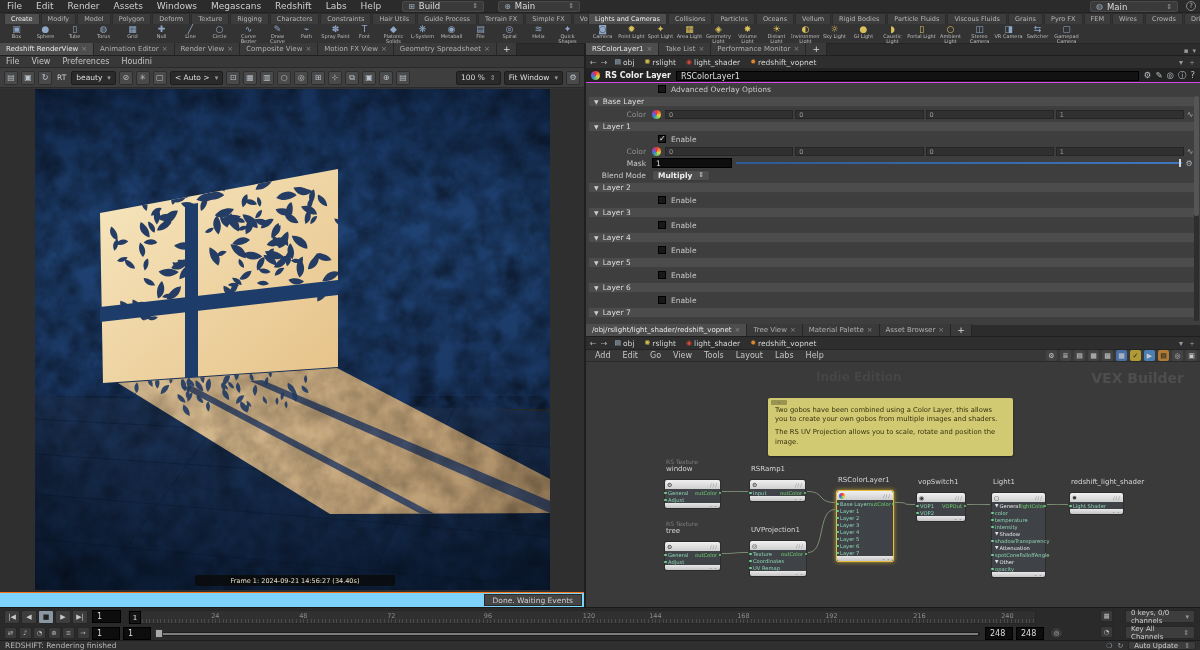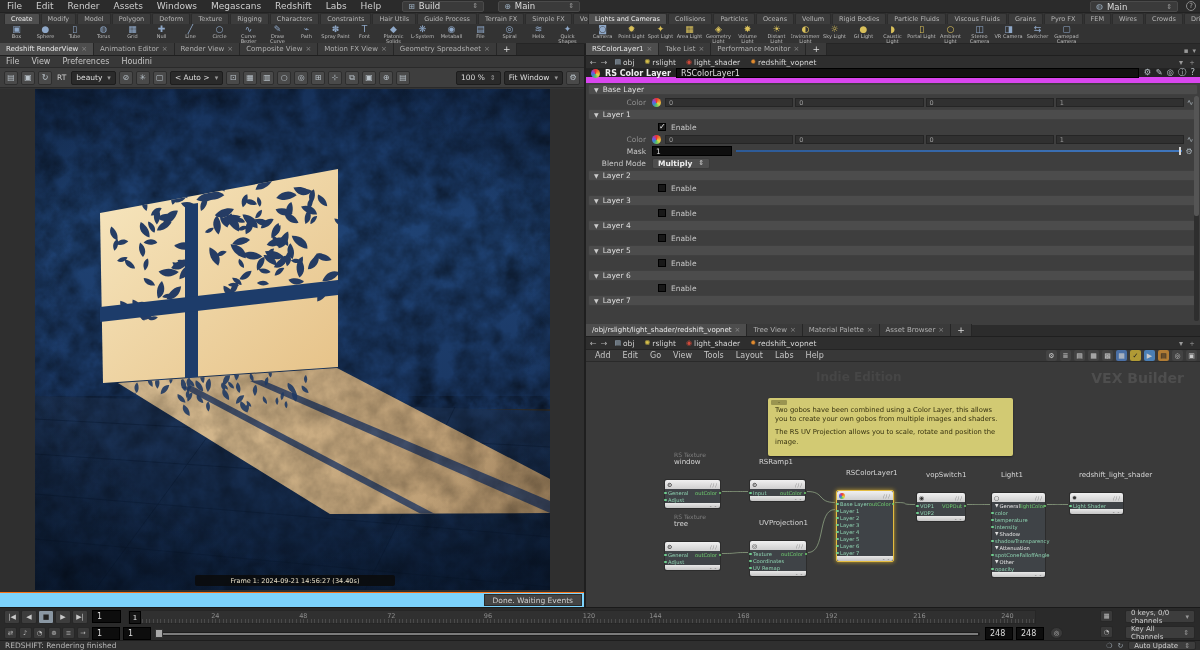--- a/index.html
+++ b/index.html
@@ -63,21 +63,21 @@
   
   #vdivider { position:absolute; left:584px; top:44px; width:2px; height:563px; background:#1f1f1f; }
 
   
   #parampane { position:absolute; left:586px; top:56px; width:614px; height:269px; background:#3e3e3e; overflow:hidden; }
   .crumbbar { height:13px; background:#2e2e2e; display:flex; align-items:center; gap:4px; padding:0 4px; border-bottom:1px solid #242424; }
   .crumb-arrow { color:#b0b0b0; font-size:8px; }
   .crumb-item { display:flex; align-items:center; gap:2px; font-size:7.5px; color:#d5d5d5; padding:0 3px; }
   .crumb-ico { font-size:7px; }
   .crumb-right { margin-left:auto; display:flex; gap:5px; color:#999; font-size:8px; align-items:center; }
-  #param-header { height:14px; background:#232323; display:flex; align-items:center; gap:5px; padding:0 5px; border-bottom:6px solid #d946ef; }
+  #param-header { height:14px; background:#232323; display:flex; align-items:center; gap:5px; padding:0 5px; border-bottom:1px solid #d946ef; }
   .cwheel { width:9px; height:9px; border-radius:50%; background:conic-gradient(#e33,#ee8a2e,#e8d54a,#5fc45f,#3a7fd5,#8a4ad5,#e33); flex:0 0 auto; }
   #param-type { font-size:8px; font-weight:bold; color:#eee; white-space:nowrap; }
   #param-name { flex:1; height:10px; background:#121212; border:1px solid #000; color:#ddd; font-size:8px; padding:0 4px; line-height:9px; }
   .ph-icons { display:flex; gap:4px; color:#b8c0c6; font-size:8.5px; }
   #param-body { position:relative; }
   .prow { display:flex; align-items:center; height:12px; padding:1px 4px; }
   .plab { width:62px; text-align:right; font-size:7.5px; color:#c9c9c9; padding-right:6px; flex:0 0 auto; }
   .plab.dim { color:#8e8e8e; }
   .pcheck { width:8px; height:8px; background:#181818; border:1px solid #000; margin-right:5px; flex:0 0 auto; position:relative; }
   .pcheck.on::after { content:"✓"; position:absolute; left:0px; top:-2px; color:#eee; font-size:8px; }
@@ -107,21 +107,21 @@
   .nt-ico.c1 { background:#4a6fa5; } .nt-ico.c2 { background:#b09a35; color:#222; } .nt-ico.c3 { background:#4a7fb5; } .nt-ico.c4 { background:#b07c35; color:#222; }
   #netcanvas { position:absolute; left:0; top:25px; width:614px; height:245px; background:#3a3a3a; overflow:hidden; }
   #wm-center { position:absolute; left:230px; top:8px; font-size:12px; color:#464646; font-weight:bold; }
   #wm-right { position:absolute; right:16px; top:8px; font-size:14px; color:#4e4e4e; font-weight:bold; }
   #sticky { position:absolute; left:182px; top:36px; width:245px; height:58px; background:#d2ca73; border-radius:2px; padding:8px 7px 4px 7px; box-shadow:0 1px 2px rgba(0,0,0,.4); }
   #sticky .bar { position:absolute; left:3px; top:2px; width:16px; height:5px; background:#9a9450; border-radius:1px; color:#333014; font-size:5px; line-height:4px; text-align:center; }
   #sticky p { font-size:6.8px; line-height:1.35; color:#35300f; margin-bottom:4px; }
   #wires { position:absolute; left:0; top:0; }
   .vnode { position:absolute; background:#3f4347; border:1px solid #2c2c2c; border-radius:2px; }
   .vnode.selected { border:1.5px solid #e4bc3f; box-shadow:0 0 4px #c9a32c; }
-  .vnode-labels { position:absolute; left:9px; bottom:100%; padding-bottom:14px; white-space:nowrap; }
+  .vnode-labels { position:absolute; left:1px; bottom:100%; padding-bottom:7px; white-space:nowrap; }
   .vnode-type { display:block; font-size:6px; color:#7e7e7e; line-height:6px; }
   .vnode-name { display:block; font-size:7px; color:#d6d6d6; line-height:8px; }
   .vnode-head { height:9px; background:linear-gradient(#f0f0f0,#cfcfcf); border-radius:2px 2px 0 0; display:flex; align-items:center; padding:0 2px; }
   .vnode-head .hicon { font-size:6px; color:#333; line-height:6px; }
   .vnode-head .grip { margin-left:auto; color:#8a8a8a; font-size:5px; letter-spacing:1px; }
   .vrow { display:flex; align-items:center; height:7px; padding:0 3px; position:relative; }
   .vrow .indot { position:absolute; left:-1px; top:2.5px; width:2.5px; height:2.5px; background:#6fcf8f; border-radius:50%; }
   .vrow .rtri { font-size:4.5px; color:#e0e0e0; margin-right:1px; }
   .vrow .rlab { font-size:5.2px; color:#8fd4b2; line-height:6px; white-space:nowrap; }
   .vrow .rlab.sect { color:#e6e6e6; }
@@ -736,20 +736,24 @@
       <span id="param-name">RSColorLayer1</span>
       <span class="ph-icons">
         <span>⚙</span>
         <span>✎</span>
         <span>◎</span>
         <span>ⓘ</span>
         <span>?</span>
       </span>
     </div>
     <div id="param-body">
+        <div class="prow">
+          <span class="pcheck pcheck-indent"></span>
+          <span class="plabel-inline">Advanced Overlay Options</span>
+        </div>
         <div class="psection">
           <span class="tri">▼</span>
           <span>Base Layer</span>
         </div>
         <div class="prow">
           <span class="plab dim">Color</span>
           <span class="cwheel"></span>
           <div class="cfields">
             <div class="cfield">0</div>
             <div class="cfield">0</div>

